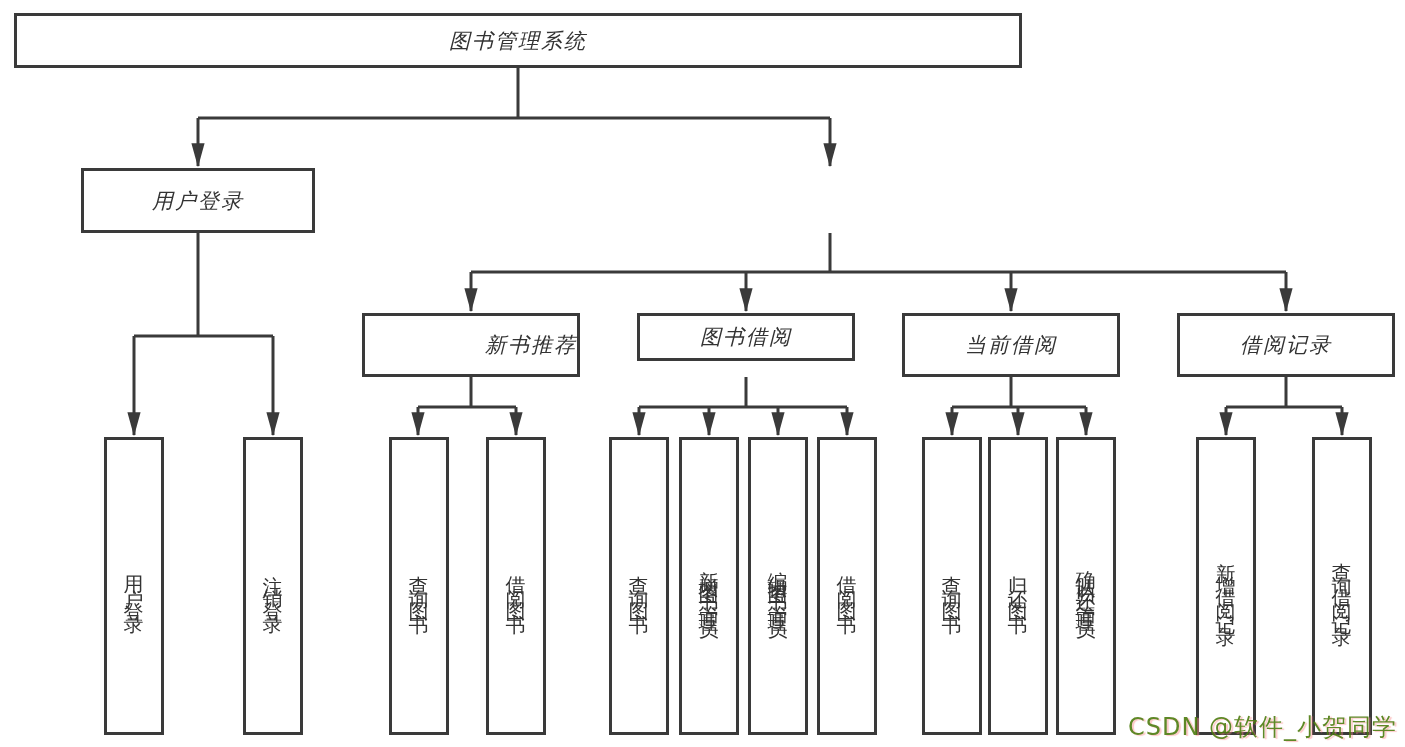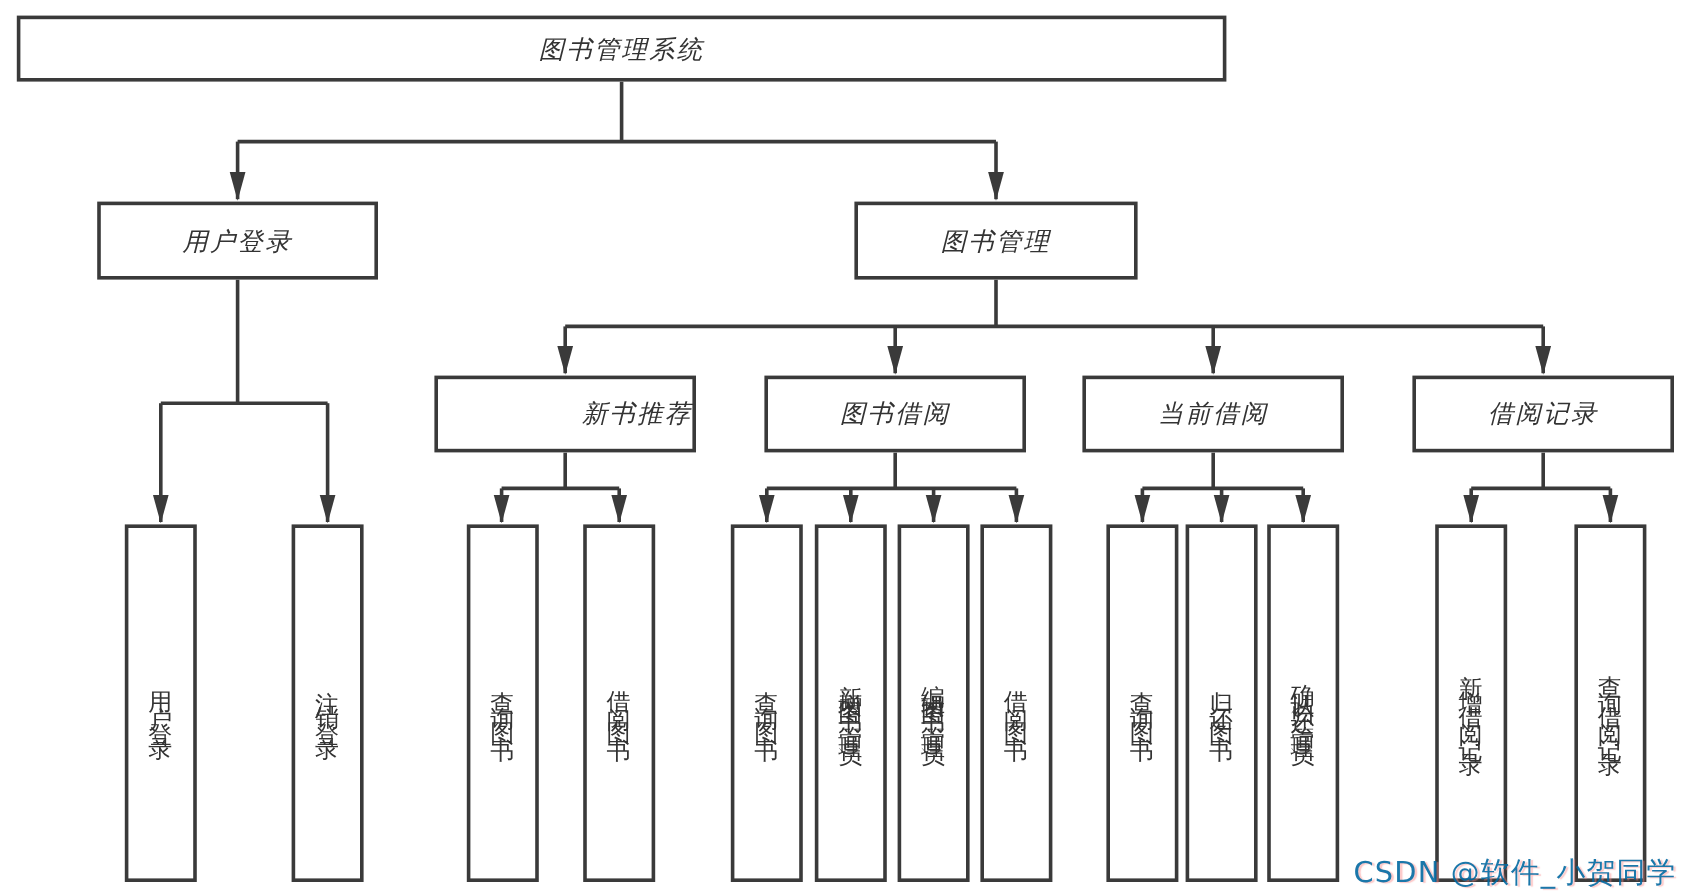--- a/index.html
+++ b/index.html
@@ -28,21 +28,21 @@
     text-orientation:mixed;
     letter-spacing:13px;
     line-height:1;
     white-space:nowrap;
   }
   .vbox.long span{letter-spacing:7px;}
   #watermark{
     position:absolute;
     right:8px;bottom:4px;
     font-size:24px;
-    color:#0369a1;
+    color:#4d7c0f;
     text-shadow:2px 1px 1px rgba(250,140,140,0.55);
     letter-spacing:1px;
     opacity:0.9;
     white-space:nowrap;
   }
 </style>
 </head>
 <body>
 
 <div id="canvas">
@@ -90,28 +90,25 @@
     <line x1="1342" y1="407" x2="1342" y2="435" marker-end="url(#ah)"></line>
   </svg>
 
   <div class="node hbox" style="left:14px;top:13px;width:1008px;height:55px;">
     <span>图书管理系统</span>
   </div>
 
   <div class="node hbox" style="left:81px;top:168px;width:234px;height:65px;">
     <span>用户登录</span>
   </div>
-  <div class="node hbox" style="left:712px;top:168px;width:236px;height:65px;">
-    <span>图书管理</span>
-  </div>
 
   <div class="node hbox" style="left:362px;top:313px;width:218px;height:64px;justify-content:flex-end;">
     <span>新书推荐</span>
   </div>
-  <div class="node hbox" style="left:637px;top:313px;width:218px;height:64px;">
+  <div class="node hbox" style="left:637px;top:313px;width:218px;height:48px;">
     <span>图书借阅</span>
   </div>
   <div class="node hbox" style="left:902px;top:313px;width:218px;height:64px;">
     <span>当前借阅</span>
   </div>
   <div class="node hbox" style="left:1177px;top:313px;width:218px;height:64px;">
     <span>借阅记录</span>
   </div>
 
   <div class="node vbox" style="left:104px;">

